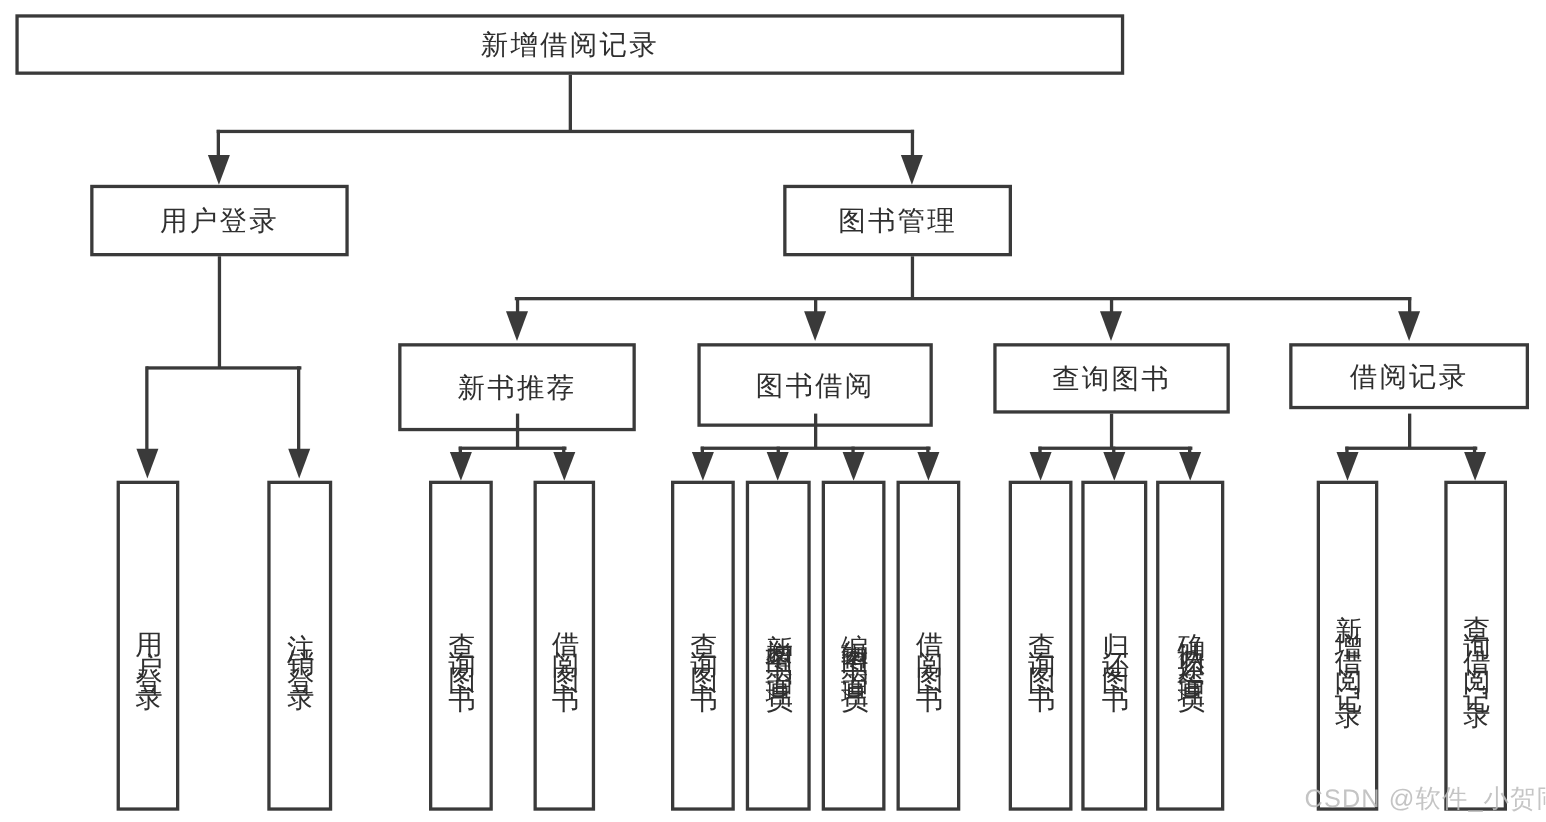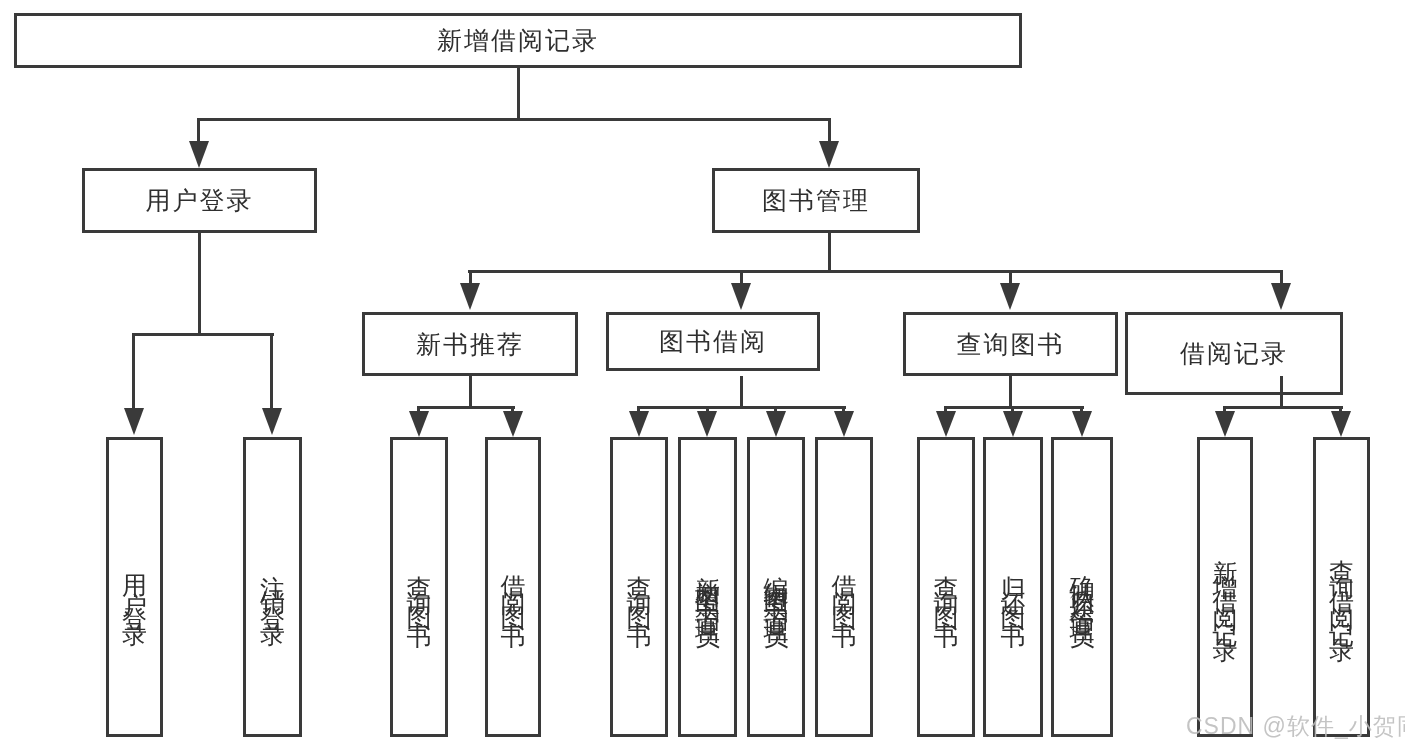--- a/index.html
+++ b/index.html
@@ -69,30 +69,30 @@
   <div class="hline" style="left:468px;top:270px;width:815px;"></div>
   <div class="vline" style="left:469px;top:270px;height:14px;"></div>
   <div class="ahead" style="left:460px;top:283px;"></div>
   <div class="vline" style="left:740px;top:270px;height:14px;"></div>
   <div class="ahead" style="left:731px;top:283px;"></div>
   <div class="vline" style="left:1009px;top:270px;height:14px;"></div>
   <div class="ahead" style="left:1000px;top:283px;"></div>
   <div class="vline" style="left:1280px;top:270px;height:14px;"></div>
   <div class="ahead" style="left:1271px;top:283px;"></div>
 
-  <div class="box" style="left:362px;top:312px;width:216px;height:64px;">
+  <div class="box" style="left:362px;top:312px;width:216px;height:80px;">
     <span>新书推荐</span>
   </div>
-  <div class="box" style="left:606px;top:312px;width:214px;height:59px;">
+  <div class="box" style="left:634px;top:312px;width:214px;height:76px;">
     <span>图书借阅</span>
   </div>
   <div class="box" style="left:903px;top:312px;width:215px;height:64px;">
     <span>查询图书</span>
   </div>
-  <div class="box" style="left:1125px;top:312px;width:218px;height:83px;">
+  <div class="box" style="left:1172px;top:312px;width:218px;height:60px;">
     <span>借阅记录</span>
   </div>
 
   <div class="vline" style="left:469px;top:376px;height:32px;"></div>
   <div class="hline" style="left:417px;top:406px;width:98px;"></div>
   <div class="vline" style="left:417px;top:406px;height:7px;"></div>
   <div class="ahead short" style="left:409px;top:411px;"></div>
   <div class="vline" style="left:511px;top:406px;height:7px;"></div>
   <div class="ahead short" style="left:503px;top:411px;"></div>
 

